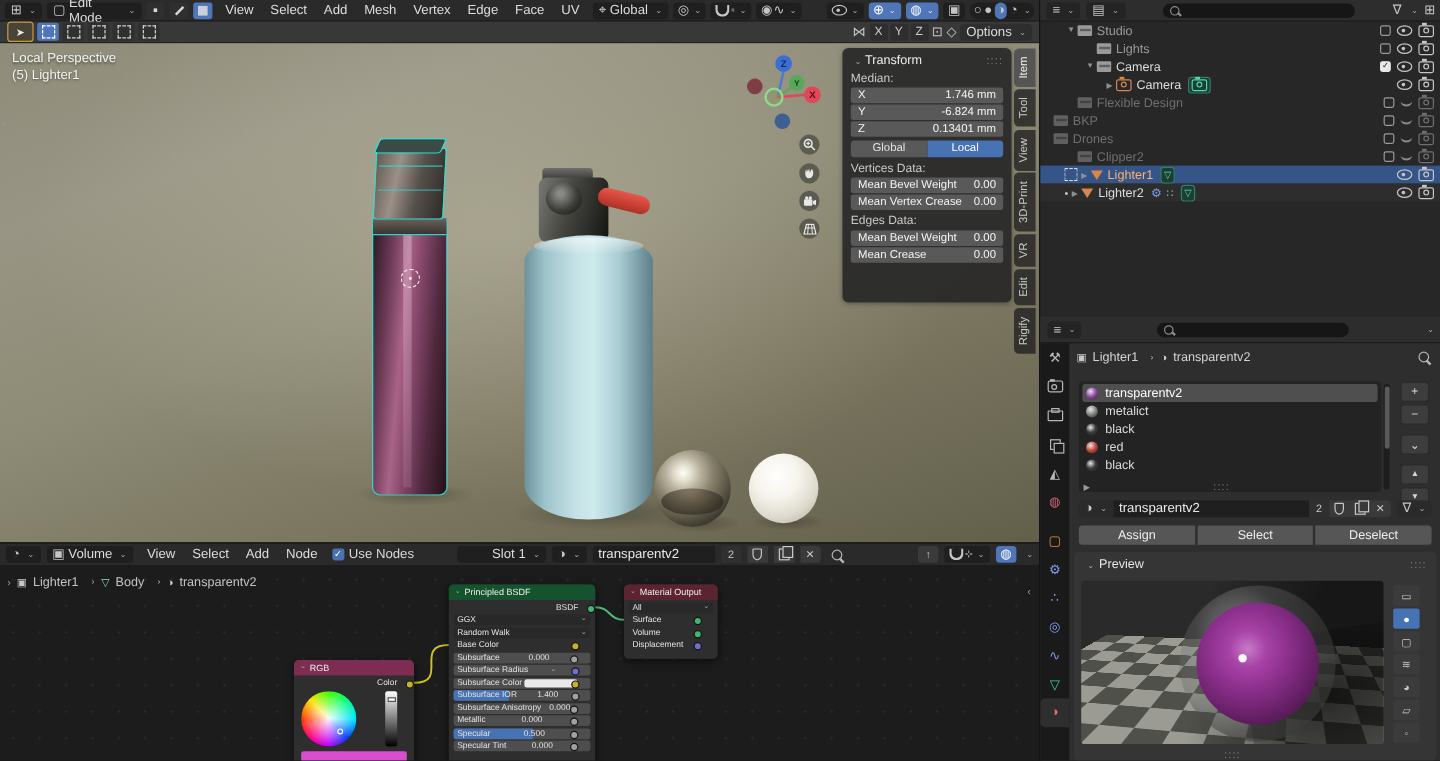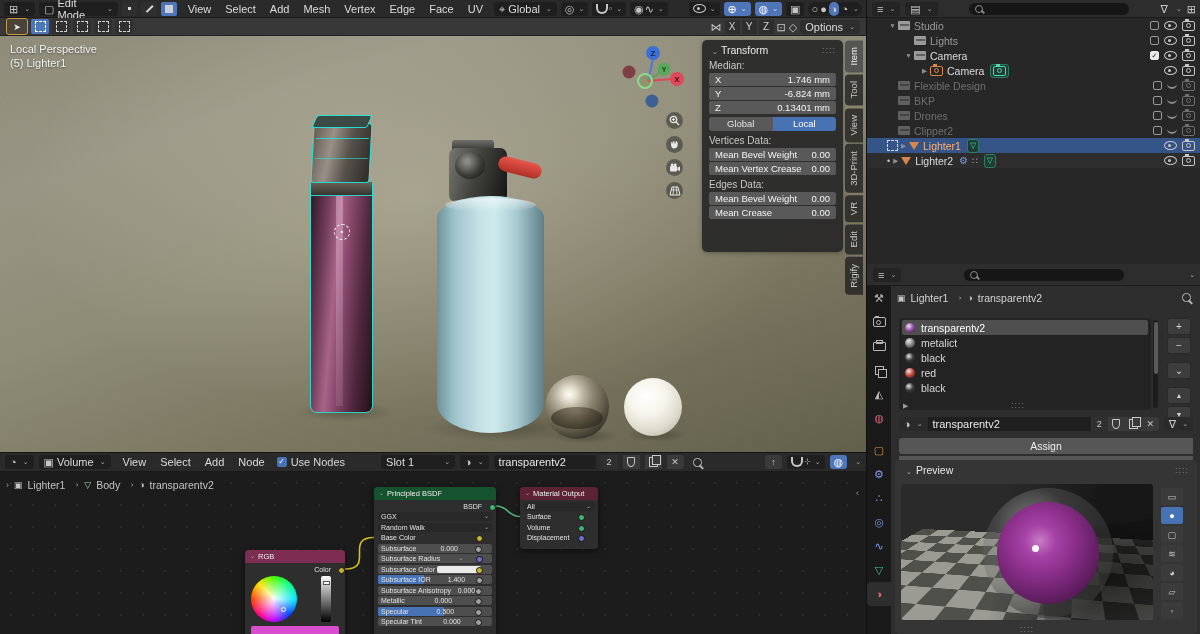--- a/index.html
+++ b/index.html
@@ -180,21 +180,21 @@
   .slotlist{position:absolute;left:8px;top:32px;width:252px;height:92px;background:#232323;border-radius:3px;padding:2px 3px;box-sizing:border-box;}
   .slot-row{display:flex;align-items:center;gap:6px;height:15px;border-radius:2px;padding:0 3px;color:#d9d9d9;font-size:10.5px;}
   .slot-row.sel{background:#4f4f4f;color:#fff;}
   .mball{width:10px;height:10px;border-radius:50%;flex:0 0 auto;}
   .scroll{position:absolute;left:262px;top:34px;width:5px;height:88px;background:#1d1d1d;border-radius:3px;}
   .scroll::after{content:"";position:absolute;left:0.5px;top:2px;width:4px;height:52px;background:#5a5a5a;border-radius:3px;}
   .listbtns{position:absolute;left:276px;top:32px;width:24px;}
   .lbtn{width:24px;height:17px;background:#3d3d3d;border:1px solid #2a2a2a;border-radius:3px;box-sizing:border-box;
     display:flex;align-items:center;justify-content:center;color:#d5d5d5;font-size:10px;margin-bottom:2px;}
   .matfield{position:absolute;left:8px;top:130px;width:294px;height:16px;display:flex;align-items:center;}
-  .actions{position:absolute;left:8px;top:152px;width:294px;height:16px;display:flex;gap:2px;flex-direction:column;}
+  .actions{position:absolute;left:8px;top:152px;width:294px;height:16px;display:flex;gap:2px;}
   .abtn{flex:1;background:#565656;color:#ececec;text-align:center;line-height:16px;font-size:10.5px;}
   .abtn:first-child{border-radius:3px 0 0 3px;}
   .abtn:last-child{border-radius:0 3px 3px 0;}
   .prevpanel{position:absolute;left:4px;top:174px;width:302px;height:174px;background:#353535;border-radius:4px;}
   .prev-head{display:flex;justify-content:space-between;align-items:center;height:20px;padding:0 8px;color:#e5e5e5;font-size:10.5px;}
   .checker-wrap{position:absolute;left:6px;top:24px;width:252px;height:136px;overflow:hidden;border-radius:3px;background:#2a2a2a;}
   .checker{position:absolute;left:-90px;top:-60px;width:460px;height:340px;
     background:repeating-conic-gradient(#9b9b94 0% 25%,#50504b 0% 50%) 0 0/58px 58px;
     transform:perspective(230px) rotateX(56deg) rotateZ(8deg);}
   .checker-dark{position:absolute;inset:0;background:linear-gradient(100deg,rgba(0,0,0,0) 40%,rgba(0,0,0,.45) 75%);}
@@ -471,21 +471,21 @@
         <span class="menu-item">View</span>
         <span class="menu-item">Select</span>
         <span class="menu-item">Add</span>
         <span class="menu-item">Node</span>
       </div>
     <div class="flex" style="gap:4px">
       <span class="chk">✓</span>
       <span>Use Nodes</span>
     </div>
     <div style="width:26px"></div>
-    <div class="hbtn" style="width:64px;justify-content:space-between">
+    <div class="hbtn" style="width:64px;justify-content:flex-end">
       <span>Slot 1</span>
       <span class="caret">⌄</span>
     </div>
     <div class="hbtn">
         <span class="hico">◑</span>
         <span class="caret">⌄</span>
       </div>
     <div class="field" style="width:92px">
         <span>transparentv2</span>
       </div>
@@ -717,31 +717,31 @@
           <div class="ol-row disabled" style="padding-left: 20px;">
             <span class="ol-caret"></span>
             <span class="col-ico"></span>
             <span class="lbl">Flexible Design</span>
             <span class="rt-icons">
               <span class="checkbox"></span>
               <span class="eye-closed"></span>
               <span class="cam" style="opacity: 0.45;"></span>
             </span>
           </div>
-          <div class="ol-row disabled" style="padding-left: 20px;">
+          <div class="ol-row disabled" style="">
             <span class="ol-caret"></span>
             <span class="col-ico"></span>
             <span class="lbl">BKP</span>
             <span class="rt-icons">
               <span class="checkbox"></span>
               <span class="eye-closed"></span>
               <span class="cam" style="opacity: 0.45;"></span>
             </span>
           </div>
-          <div class="ol-row disabled" style="padding-left: 20px;">
+          <div class="ol-row disabled" style="">
             <span class="ol-caret"></span>
             <span class="col-ico"></span>
             <span class="lbl">Drones</span>
             <span class="rt-icons">
               <span class="checkbox"></span>
               <span class="eye-closed"></span>
               <span class="cam" style="opacity: 0.45;"></span>
             </span>
           </div>
           <div class="ol-row disabled" style="padding-left: 20px;">

